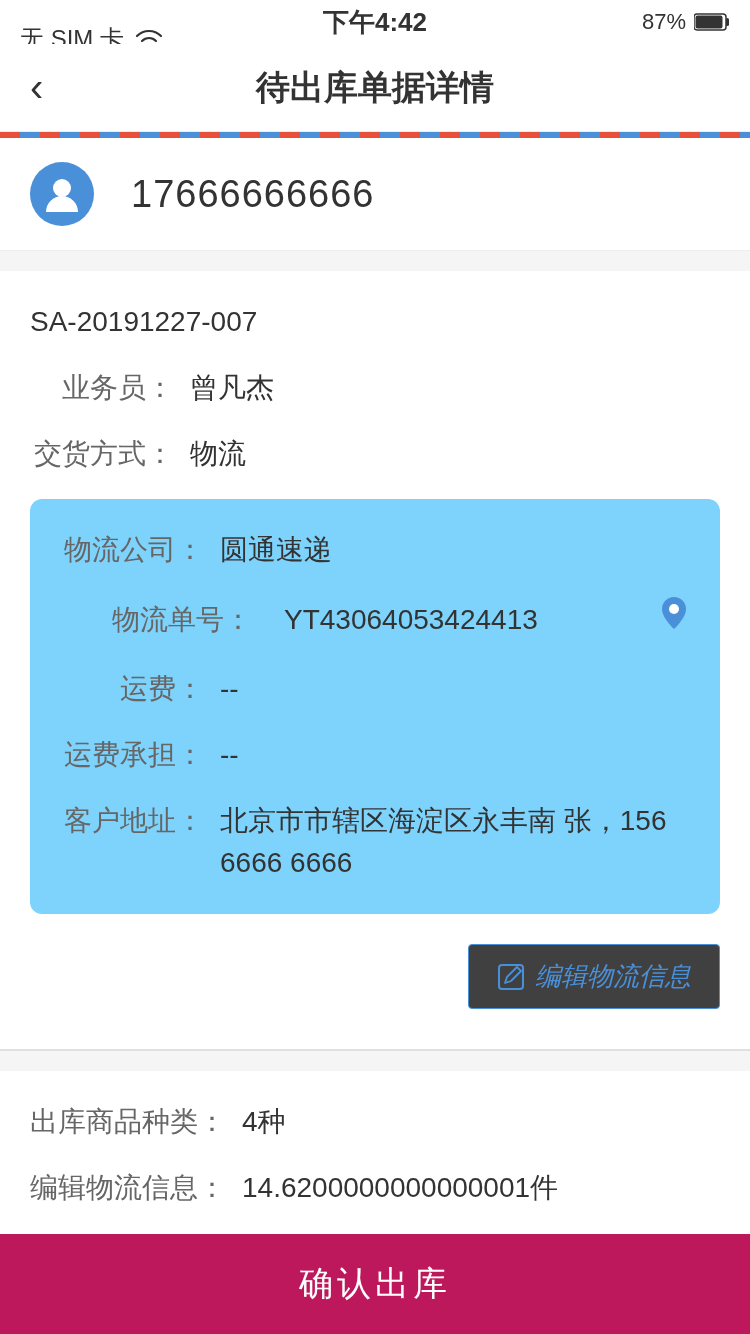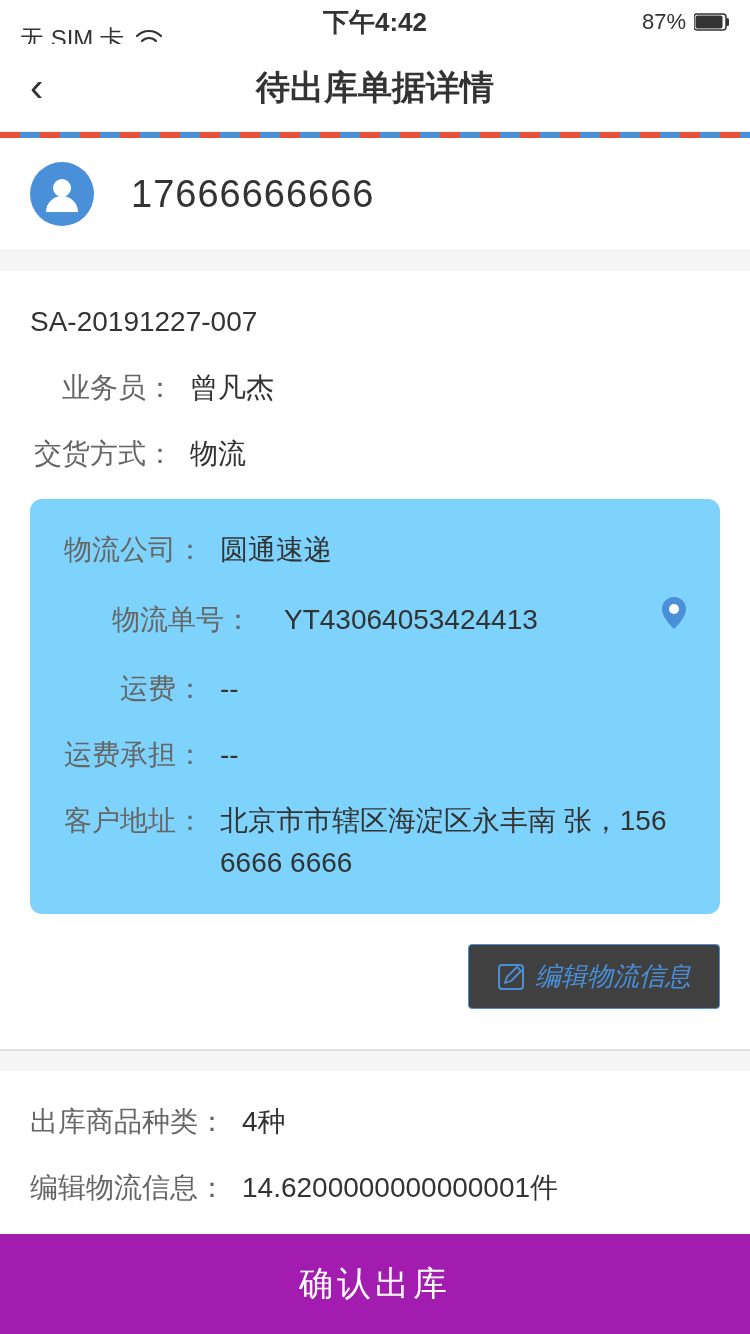--- a/index.html
+++ b/index.html
@@ -183,21 +183,21 @@
       justify-content: flex-end;
       margin-top: 30px;
     }
 
     
     .bottom-bar {
       position: fixed;
       bottom: 0;
       left: 0;
       width: 750px;
-      background: #a21caf;
+      background: #be185d;
       height: 100px;
       display: flex;
       align-items: center;
       justify-content: center;
       cursor: pointer;
     }
     .bottom-btn-text {
       color: #fff;
       font-size: 34px;
       font-weight: 500;

